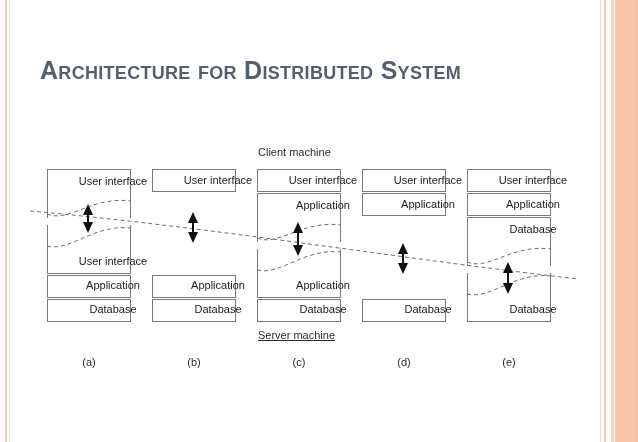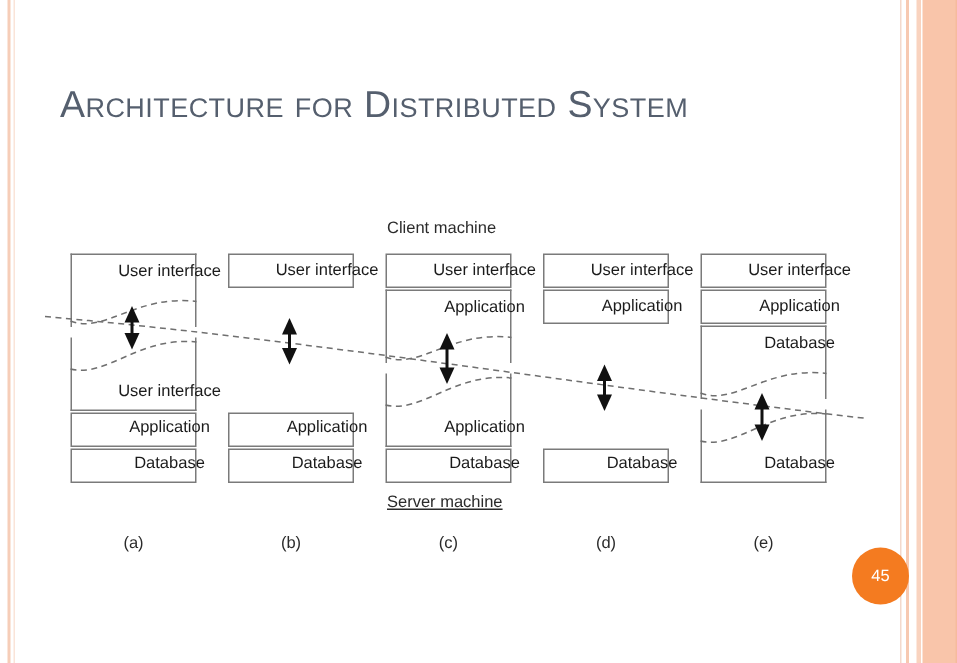--- a/index.html
+++ b/index.html
@@ -35,20 +35,21 @@
   
   .slide-title {
     position: absolute;
     left: 40px;
     top: 56px;
     color: #555f6e;
     font-size: 25px;
     font-variant: small-caps;
     letter-spacing: 0.3px;
     white-space: nowrap;
+    font-weight: bold;
   }
 
   
   .page-badge {
     position: absolute;
     left: 568px;
     top: 365px;
     width: 38px;
     height: 38px;
     border-radius: 50%;
@@ -234,14 +235,13 @@
           <g>
             <line x1="508" y1="265" x2="508" y2="291" stroke="#111111" stroke-width="2"></line>
             <polygon points="508,262 503,273 513,273" fill="#111111"></polygon>
             <polygon points="508,294 503,283 513,283" fill="#111111"></polygon>
           </g>
         </g>
     </svg>
 
   </div>
 
-  <div class="page-badge">45</div>
 </div>
 
 </body></html>

